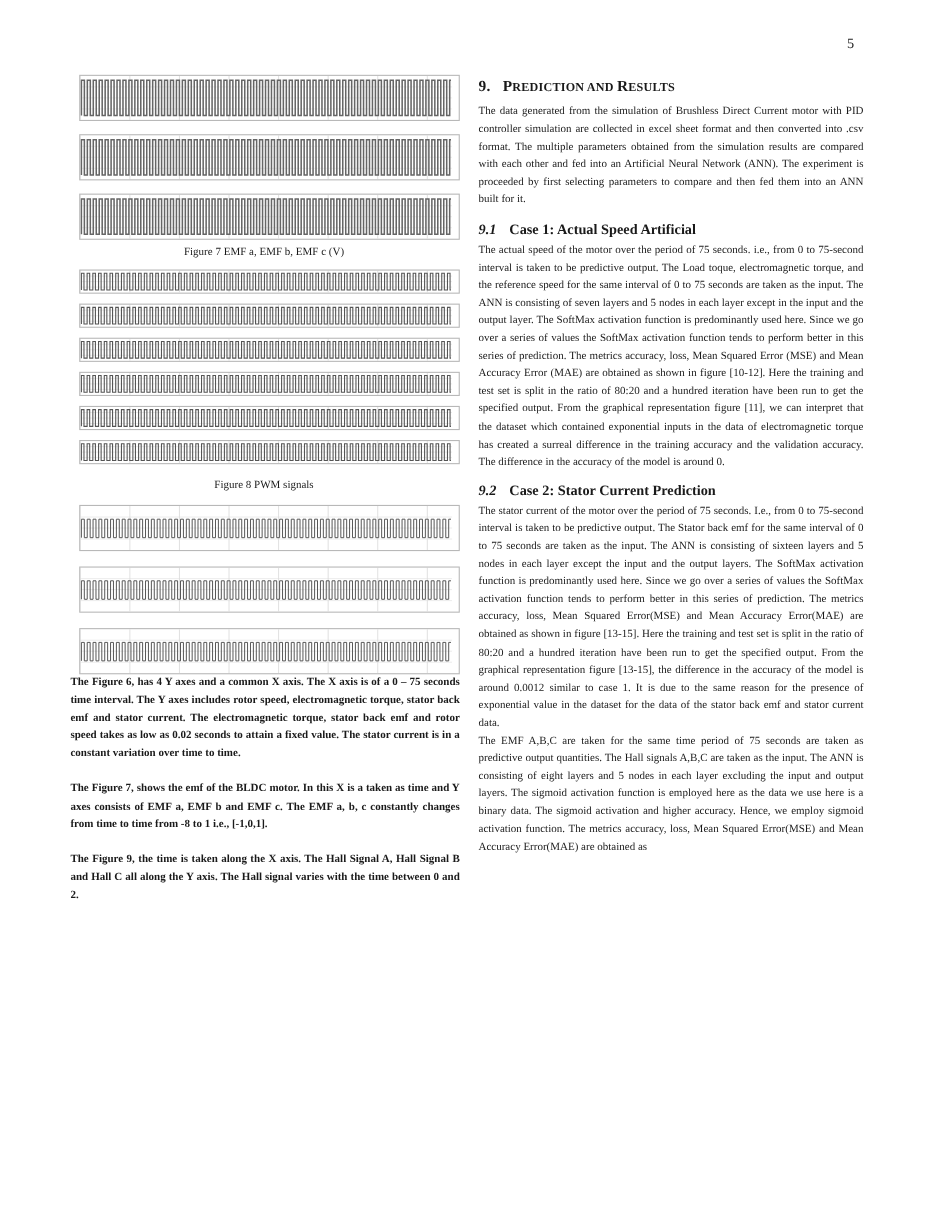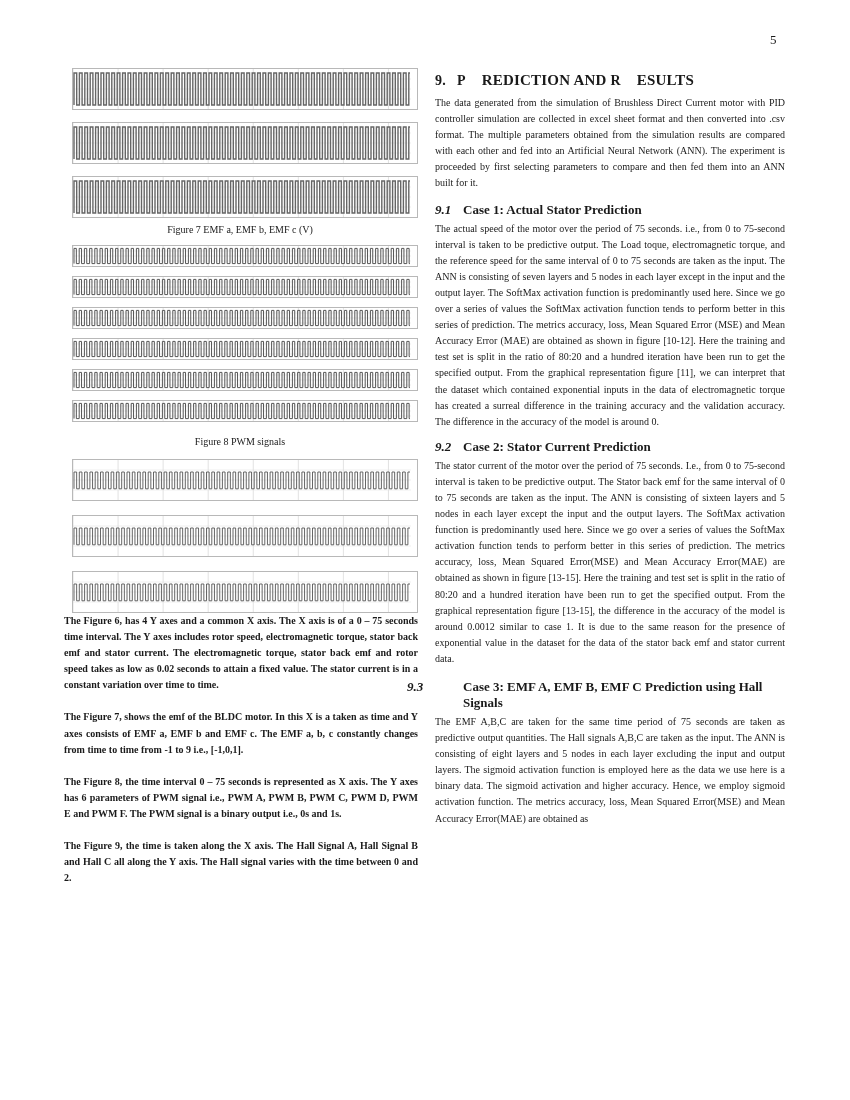--- a/index.html
+++ b/index.html
@@ -8,21 +8,21 @@
   .page-number { position:absolute; top:32px; left:770px; font-size:13px; }
   .col-left { position:absolute; left:62px; top:68px; width:356px; }
   .col-right { position:absolute; left:435px; top:72px; width:350px; }
   .fig { position:relative; }
   .subplot { position:relative; border:1px solid #b8b8b8; background:#fff; margin-left:10px; }
   .subplot svg { display:block; }
   .caption { text-align:center; font-weight:normal; font-size:10px; margin-top:4px; }
   p.body { font-size:10px; line-height:16.1px; text-align:justify; margin:0; }
   .left-text p.body { margin-bottom:16px;font-weight:bold; }
   h2.sec { font-size:14px; font-weight:bold; margin:0 0 6px 0; letter-spacing:0.2px; }
-  h2.sec .sc { font-size:15px;margin-left:16px; }
+  h2.sec .sc { font-size:11px; }
   h3.sub { font-size:13px; font-weight:bold; margin:9px 0 3px 0; }
   h3.sub .num { display:inline-block; width:28px;font-style:italic; }
   h3.sub.hang { padding-left:28px; text-indent:-28px; line-height:16px; }
 </style>
 </head>
 <body>
 
 <div class="page-number">5</div>
 
 <div class="col-left">
@@ -225,39 +225,35 @@
           <line x1="0" x2="338" y1="10" y2="10" stroke="#dcdcdc" stroke-width="0.5"></line>
           <line x1="0" x2="338" y1="20" y2="20" stroke="#dcdcdc" stroke-width="0.5"></line>
           <line x1="0" x2="338" y1="30" y2="30" stroke="#dcdcdc" stroke-width="0.5"></line>
           <path d="M1 28.799999999999997 L1 12 L3.65 12 L3.65 28.799999999999997 L6.3 28.799999999999997 L6.3 12 L8.95 12 L8.95 28.799999999999997 L11.6 28.799999999999997 L11.6 12 L14.25 12 L14.25 28.799999999999997 L16.9 28.799999999999997 L16.9 12 L19.549999999999997 12 L19.549999999999997 28.799999999999997 L22.199999999999996 28.799999999999997 L22.199999999999996 12 L24.849999999999994 12 L24.849999999999994 28.799999999999997 L27.499999999999993 28.799999999999997 L27.499999999999993 12 L30.14999999999999 12 L30.14999999999999 28.799999999999997 L32.79999999999999 28.799999999999997 L32.79999999999999 12 L35.44999999999999 12 L35.44999999999999 28.799999999999997 L38.09999999999999 28.799999999999997 L38.09999999999999 12 L40.749999999999986 12 L40.749999999999986 28.799999999999997 L43.399999999999984 28.799999999999997 L43.399999999999984 12 L46.04999999999998 12 L46.04999999999998 28.799999999999997 L48.69999999999998 28.799999999999997 L48.69999999999998 12 L51.34999999999998 12 L51.34999999999998 28.799999999999997 L53.99999999999998 28.799999999999997 L53.99999999999998 12 L56.64999999999998 12 L56.64999999999998 28.799999999999997 L59.299999999999976 28.799999999999997 L59.299999999999976 12 L61.949999999999974 12 L61.949999999999974 28.799999999999997 L64.59999999999998 28.799999999999997 L64.59999999999998 12 L67.24999999999999 12 L67.24999999999999 28.799999999999997 L69.89999999999999 28.799999999999997 L69.89999999999999 12 L72.55 12 L72.55 28.799999999999997 L75.2 28.799999999999997 L75.2 12 L77.85000000000001 12 L77.85000000000001 28.799999999999997 L80.50000000000001 28.799999999999997 L80.50000000000001 12 L83.15000000000002 12 L83.15000000000002 28.799999999999997 L85.80000000000003 28.799999999999997 L85.80000000000003 12 L88.45000000000003 12 L88.45000000000003 28.799999999999997 L91.10000000000004 28.799999999999997 L91.10000000000004 12 L93.75000000000004 12 L93.75000000000004 28.799999999999997 L96.40000000000005 28.799999999999997 L96.40000000000005 12 L99.05000000000005 12 L99.05000000000005 28.799999999999997 L101.70000000000006 28.799999999999997 L101.70000000000006 12 L104.35000000000007 12 L104.35000000000007 28.799999999999997 L107.00000000000007 28.799999999999997 L107.00000000000007 12 L109.65000000000008 12 L109.65000000000008 28.799999999999997 L112.30000000000008 28.799999999999997 L112.30000000000008 12 L114.95000000000009 12 L114.95000000000009 28.799999999999997 L117.6000000000001 28.799999999999997 L117.6000000000001 12 L120.2500000000001 12 L120.2500000000001 28.799999999999997 L122.9000000000001 28.799999999999997 L122.9000000000001 12 L125.55000000000011 12 L125.55000000000011 28.799999999999997 L128.2000000000001 28.799999999999997 L128.2000000000001 12 L130.8500000000001 12 L130.8500000000001 28.799999999999997 L133.5000000000001 28.799999999999997 L133.5000000000001 12 L136.15000000000012 12 L136.15000000000012 28.799999999999997 L138.80000000000013 28.799999999999997 L138.80000000000013 12 L141.45000000000013 12 L141.45000000000013 28.799999999999997 L144.10000000000014 28.799999999999997 L144.10000000000014 12 L146.75000000000014 12 L146.75000000000014 28.799999999999997 L149.40000000000015 28.799999999999997 L149.40000000000015 12 L152.05000000000015 12 L152.05000000000015 28.799999999999997 L154.70000000000016 28.799999999999997 L154.70000000000016 12 L157.35000000000016 12 L157.35000000000016 28.799999999999997 L160.00000000000017 28.799999999999997 L160.00000000000017 12 L162.65000000000018 12 L162.65000000000018 28.799999999999997 L165.30000000000018 28.799999999999997 L165.30000000000018 12 L167.9500000000002 12 L167.9500000000002 28.799999999999997 L170.6000000000002 28.799999999999997 L170.6000000000002 12 L173.2500000000002 12 L173.2500000000002 28.799999999999997 L175.9000000000002 28.799999999999997 L175.9000000000002 12 L178.5500000000002 12 L178.5500000000002 28.799999999999997 L181.20000000000022 28.799999999999997 L181.20000000000022 12 L183.85000000000022 12 L183.85000000000022 28.799999999999997 L186.50000000000023 28.799999999999997 L186.50000000000023 12 L189.15000000000023 12 L189.15000000000023 28.799999999999997 L191.80000000000024 28.799999999999997 L191.80000000000024 12 L194.45000000000024 12 L194.45000000000024 28.799999999999997 L197.10000000000025 28.799999999999997 L197.10000000000025 12 L199.75000000000026 12 L199.75000000000026 28.799999999999997 L202.40000000000026 28.799999999999997 L202.40000000000026 12 L205.05000000000027 12 L205.05000000000027 28.799999999999997 L207.70000000000027 28.799999999999997 L207.70000000000027 12 L210.35000000000028 12 L210.35000000000028 28.799999999999997 L213.00000000000028 28.799999999999997 L213.00000000000028 12 L215.6500000000003 12 L215.6500000000003 28.799999999999997 L218.3000000000003 28.799999999999997 L218.3000000000003 12 L220.9500000000003 12 L220.9500000000003 28.799999999999997 L223.6000000000003 28.799999999999997 L223.6000000000003 12 L226.2500000000003 12 L226.2500000000003 28.799999999999997 L228.90000000000032 28.799999999999997 L228.90000000000032 12 L231.55000000000032 12 L231.55000000000032 28.799999999999997 L234.20000000000033 28.799999999999997 L234.20000000000033 12 L236.85000000000034 12 L236.85000000000034 28.799999999999997 L239.50000000000034 28.799999999999997 L239.50000000000034 12 L242.15000000000035 12 L242.15000000000035 28.799999999999997 L244.80000000000035 28.799999999999997 L244.80000000000035 12 L247.45000000000036 12 L247.45000000000036 28.799999999999997 L250.10000000000036 28.799999999999997 L250.10000000000036 12 L252.75000000000037 12 L252.75000000000037 28.799999999999997 L255.40000000000038 28.799999999999997 L255.40000000000038 12 L258.05000000000035 12 L258.05000000000035 28.799999999999997 L260.70000000000033 28.799999999999997 L260.70000000000033 12 L263.3500000000003 12 L263.3500000000003 28.799999999999997 L266.0000000000003 28.799999999999997 L266.0000000000003 12 L268.65000000000026 12 L268.65000000000026 28.799999999999997 L271.30000000000024 28.799999999999997 L271.30000000000024 12 L273.9500000000002 12 L273.9500000000002 28.799999999999997 L276.6000000000002 28.799999999999997 L276.6000000000002 12 L279.25000000000017 12 L279.25000000000017 28.799999999999997 L281.90000000000015 28.799999999999997 L281.90000000000015 12 L284.5500000000001 12 L284.5500000000001 28.799999999999997 L287.2000000000001 28.799999999999997 L287.2000000000001 12 L289.8500000000001 12 L289.8500000000001 28.799999999999997 L292.50000000000006 28.799999999999997 L292.50000000000006 12 L295.15000000000003 12 L295.15000000000003 28.799999999999997 L297.8 28.799999999999997 L297.8 12 L300.45 12 L300.45 28.799999999999997 L303.09999999999997 28.799999999999997 L303.09999999999997 12 L305.74999999999994 12 L305.74999999999994 28.799999999999997 L308.3999999999999 28.799999999999997 L308.3999999999999 12 L311.0499999999999 12 L311.0499999999999 28.799999999999997 L313.6999999999999 28.799999999999997 L313.6999999999999 12 L316.34999999999985 12 L316.34999999999985 28.799999999999997 L318.99999999999983 28.799999999999997 L318.99999999999983 12 L321.6499999999998 12 L321.6499999999998 28.799999999999997 L324.2999999999998 28.799999999999997 L324.2999999999998 12 L326.94999999999976 12 L326.94999999999976 28.799999999999997 L329.59999999999974 28.799999999999997 L329.59999999999974 12 L332.2499999999997 12 L332.2499999999997 28.799999999999997 L334.8999999999997 28.799999999999997 L334.8999999999997 12 L337 12" fill="none" stroke="#555" stroke-width="0.9"></path>
         </svg>
       </div>
     </div>
 
   <div class="left-text" style="margin-left:2px;">
     <p class="body">The Figure 6, has 4 Y axes and a common X axis. The X axis is of a 0 – 75 seconds time interval. The Y axes includes rotor speed, electromagnetic torque, stator back emf and stator current. The electromagnetic torque, stator back emf and rotor speed takes as low as 0.02 seconds to attain a fixed value. The stator current is in a constant variation over time to time.</p>
-    <p class="body">The Figure 7, shows the emf of the BLDC motor. In this X is a taken as time and Y axes consists of EMF a, EMF b and EMF c. The EMF a, b, c constantly changes from time to time from -1 to 9 i.e., [-1,0,1].</p>
-    <p class="body">The Figure 8, the time interval 0 – 75 seconds is represented as X axis. The Y axes has 6 parameters of PWM signal i.e., PWM A, PWM B, PWM C, PWM D, PWM E and PWM F. The PWM signal is a binary output i.e., 0s and 1s.</p>
+    <p class="body">The Figure 7, shows the emf of the BLDC motor. In this X is a taken as time and Y axes consists of EMF a, EMF b and EMF c. The EMF a, b, c constantly changes from time to time from -8 to 1 i.e., [-1,0,1].</p>
     <p class="body">The Figure 9, the time is taken along the X axis. The Hall Signal A, Hall Signal B and Hall C all along the Y axis. The Hall signal varies with the time between 0 and 2.</p>
   </div>
 </div>
 
 <div class="col-right">
   <h2 class="sec">
     <span>9.</span>&nbsp;&nbsp;&nbsp;<span>P</span><span class="sc">REDICTION AND </span><span>R</span><span class="sc">ESULTS</span>
   </h2>
   <p class="body">The data generated from the simulation of Brushless Direct Current motor with PID controller simulation are collected in excel sheet format and then converted into .csv format. The multiple parameters obtained from the simulation results are compared with each other and fed into an Artificial Neural Network (ANN). The experiment is proceeded by first selecting parameters to compare and then fed them into an ANN built for it.</p>
 
   <h3 class="sub" style="margin-top:10px;">
-    <span class="num">9.1</span><span>Case 1: Actual Stator Prediction</span>
+    <span class="num">9.1</span><span>Case 1: Actual Speed Artificial</span>
   </h3>
   <p class="body">The actual speed of the motor over the period of 75 seconds. i.e., from 0 to 75-second interval is taken to be predictive output. The Load toque, electromagnetic torque, and the reference speed for the same interval of 0 to 75 seconds are taken as the input. The ANN is consisting of seven layers and 5 nodes in each layer except in the input and the output layer. The SoftMax activation function is predominantly used here. Since we go over a series of values the SoftMax activation function tends to perform better in this series of prediction. The metrics accuracy, loss, Mean Squared Error (MSE) and Mean Accuracy Error (MAE) are obtained as shown in figure [10-12]. Here the training and test set is split in the ratio of 80:20 and a hundred iteration have been run to get the specified output. From the graphical representation figure [11], we can interpret that the dataset which contained exponential inputs in the data of electromagnetic torque has created a surreal difference in the training accuracy and the validation accuracy. The difference in the accuracy of the model is around 0.</p>
 
   <h3 class="sub">
     <span class="num">9.2</span><span>Case 2: Stator Current Prediction</span>
   </h3>
   <p class="body">The stator current of the motor over the period of 75 seconds. I.e., from 0 to 75-second interval is taken to be predictive output. The Stator back emf for the same interval of 0 to 75 seconds are taken as the input. The ANN is consisting of sixteen layers and 5 nodes in each layer except the input and the output layers. The SoftMax activation function is predominantly used here. Since we go over a series of values the SoftMax activation function tends to perform better in this series of prediction. The metrics accuracy, loss, Mean Squared Error(MSE) and Mean Accuracy Error(MAE) are obtained as shown in figure [13-15]. Here the training and test set is split in the ratio of 80:20 and a hundred iteration have been run to get the specified output. From the graphical representation figure [13-15], the difference in the accuracy of the model is around 0.0012 similar to case 1. It is due to the same reason for the presence of exponential value in the dataset for the data of the stator back emf and stator current data.</p>
 
-  <h3 class="sub hang" style="margin-top:12px;">
-    <span class="num">9.3</span><span>Case 3: EMF A, EMF B, EMF C Prediction using Hall Signals</span>
-  </h3>
   <p class="body">The EMF A,B,C are taken for the same time period of 75 seconds are taken as predictive output quantities. The Hall signals A,B,C are taken as the input. The ANN is consisting of eight layers and 5 nodes in each layer excluding the input and output layers. The sigmoid activation function is employed here as the data we use here is a binary data. The sigmoid activation and higher accuracy. Hence, we employ sigmoid activation function. The metrics accuracy, loss, Mean Squared Error(MSE) and Mean Accuracy Error(MAE) are obtained as</p>
 </div>
 
 </body></html>

